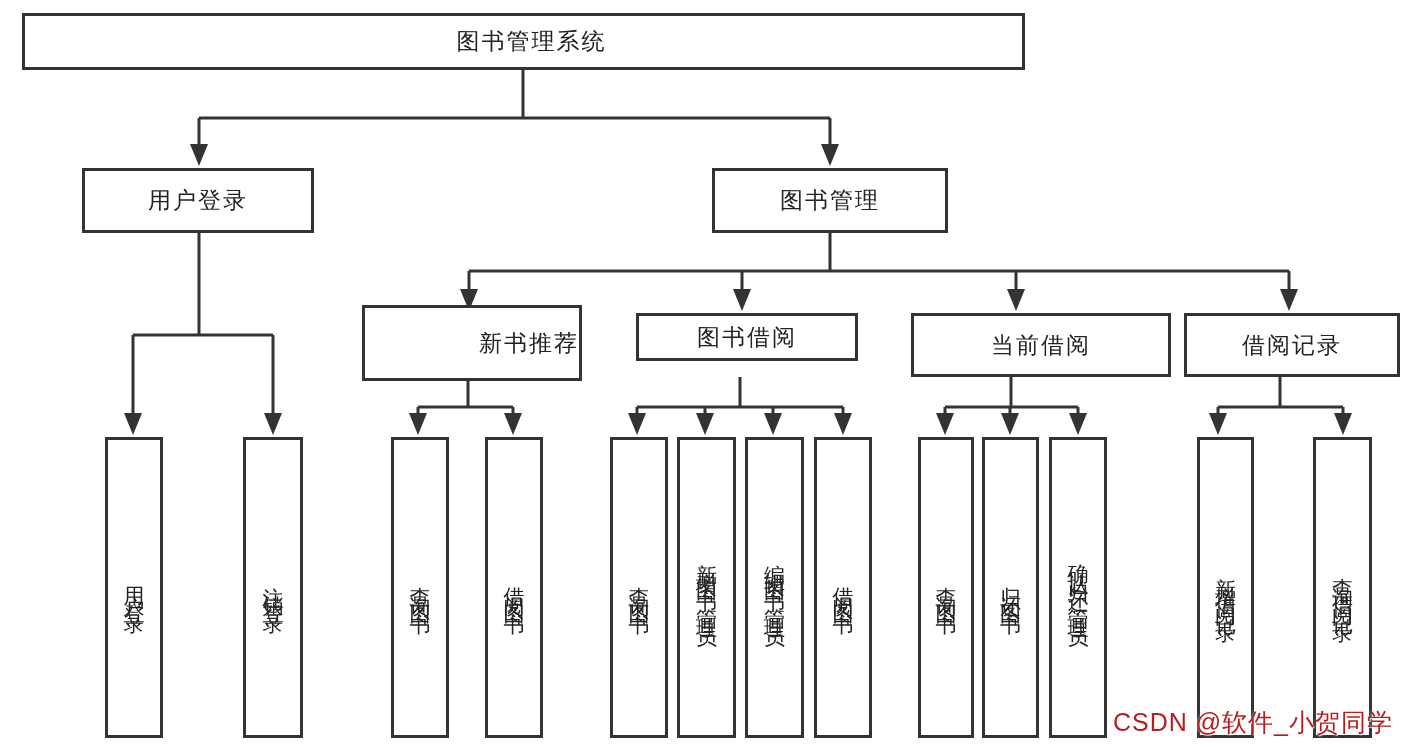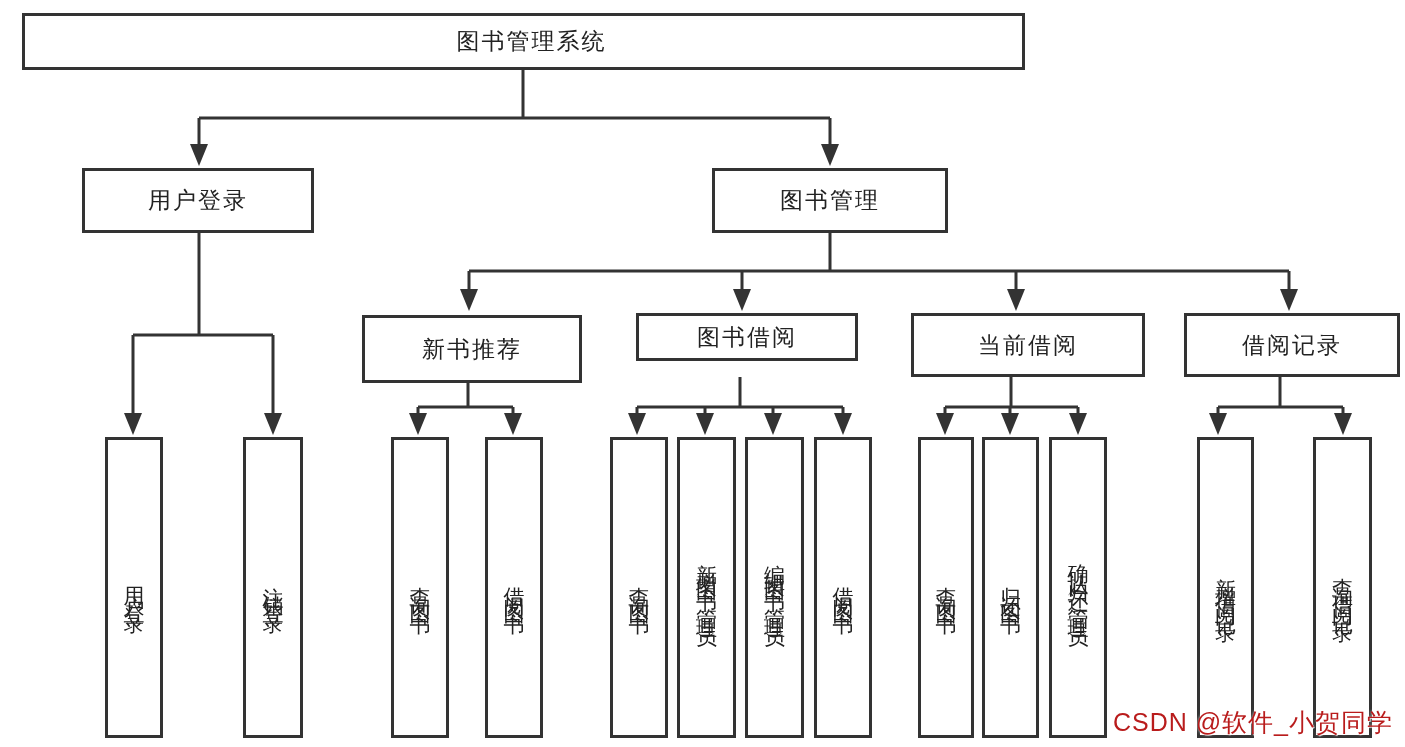--- a/index.html
+++ b/index.html
@@ -101,27 +101,27 @@
     <span class="hlabel">图书管理系统</span>
   </div>
 
   <div class="box" style="left:82px;top:168px;width:232px;height:65px;">
     <span class="hlabel">用户登录</span>
   </div>
   <div class="box" style="left:712px;top:168px;width:236px;height:65px;text-align:right;">
     <span class="hlabel">图书管理</span>
   </div>
 
-  <div class="box" style="left:362px;top:315px;width:220px;height:68px;">
+  <div class="box" style="left:362px;top:305px;width:220px;height:76px;justify-content:flex-end;">
     <span class="hlabel">新书推荐</span>
   </div>
   <div class="box" style="left:636px;top:313px;width:222px;height:48px;">
     <span class="hlabel">图书借阅</span>
   </div>
-  <div class="box" style="left:911px;top:313px;width:234px;height:64px;">
+  <div class="box" style="left:911px;top:313px;width:260px;height:64px;">
     <span class="hlabel">当前借阅</span>
   </div>
   <div class="box" style="left:1184px;top:313px;width:216px;height:64px;">
     <span class="hlabel">借阅记录</span>
   </div>
 
   <div class="box" style="left:105px;top:437px;width:58px;height:301px;">
     <span class="vlabel">用户登录</span>
   </div>
   <div class="box" style="left:243px;top:437px;width:60px;height:301px;">

